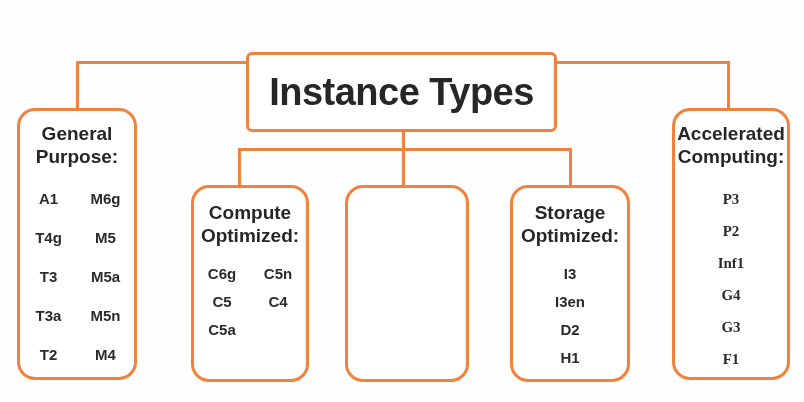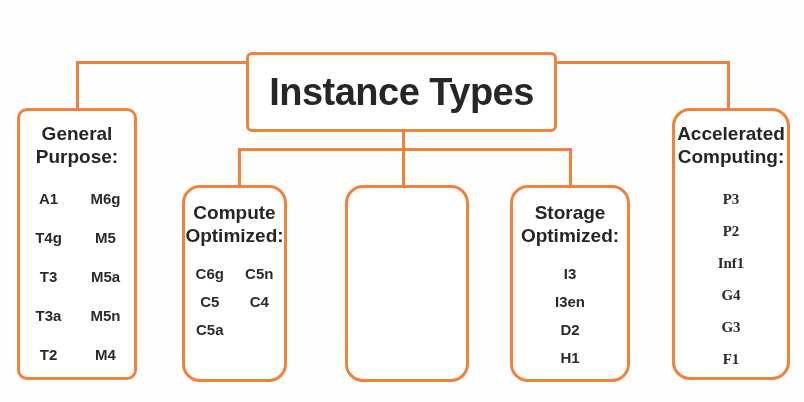--- a/index.html
+++ b/index.html
@@ -48,22 +48,22 @@
   .cat-box {
     border-radius: 18px;
     display: flex;
     flex-direction: column;
     align-items: center;
     padding-top: 12px;
   }
   .cat-box.tall { top: 108px; height: 272px; }
   .cat-box.mid  { top: 185px; height: 197px; padding-top: 14px; }
 
-  .box-gp    { left: 17px;  width: 120px; border-radius: 10px; }
-  .box-co    { left: 182px; width: 105px; }
+  .box-gp    { left: 17px;  width: 120px; }
+  .box-co    { left: 191px; width: 118px; }
   .box-mo    { left: 345px; width: 124px; }
   .box-so    { left: 510px; width: 120px; }
   .box-ac    { left: 672px; width: 118px; }
 
   .cat-heading {
     font-size: 19px;
     font-weight: bold;
     line-height: 1.2;
     text-align: center;
     color: #262626;

